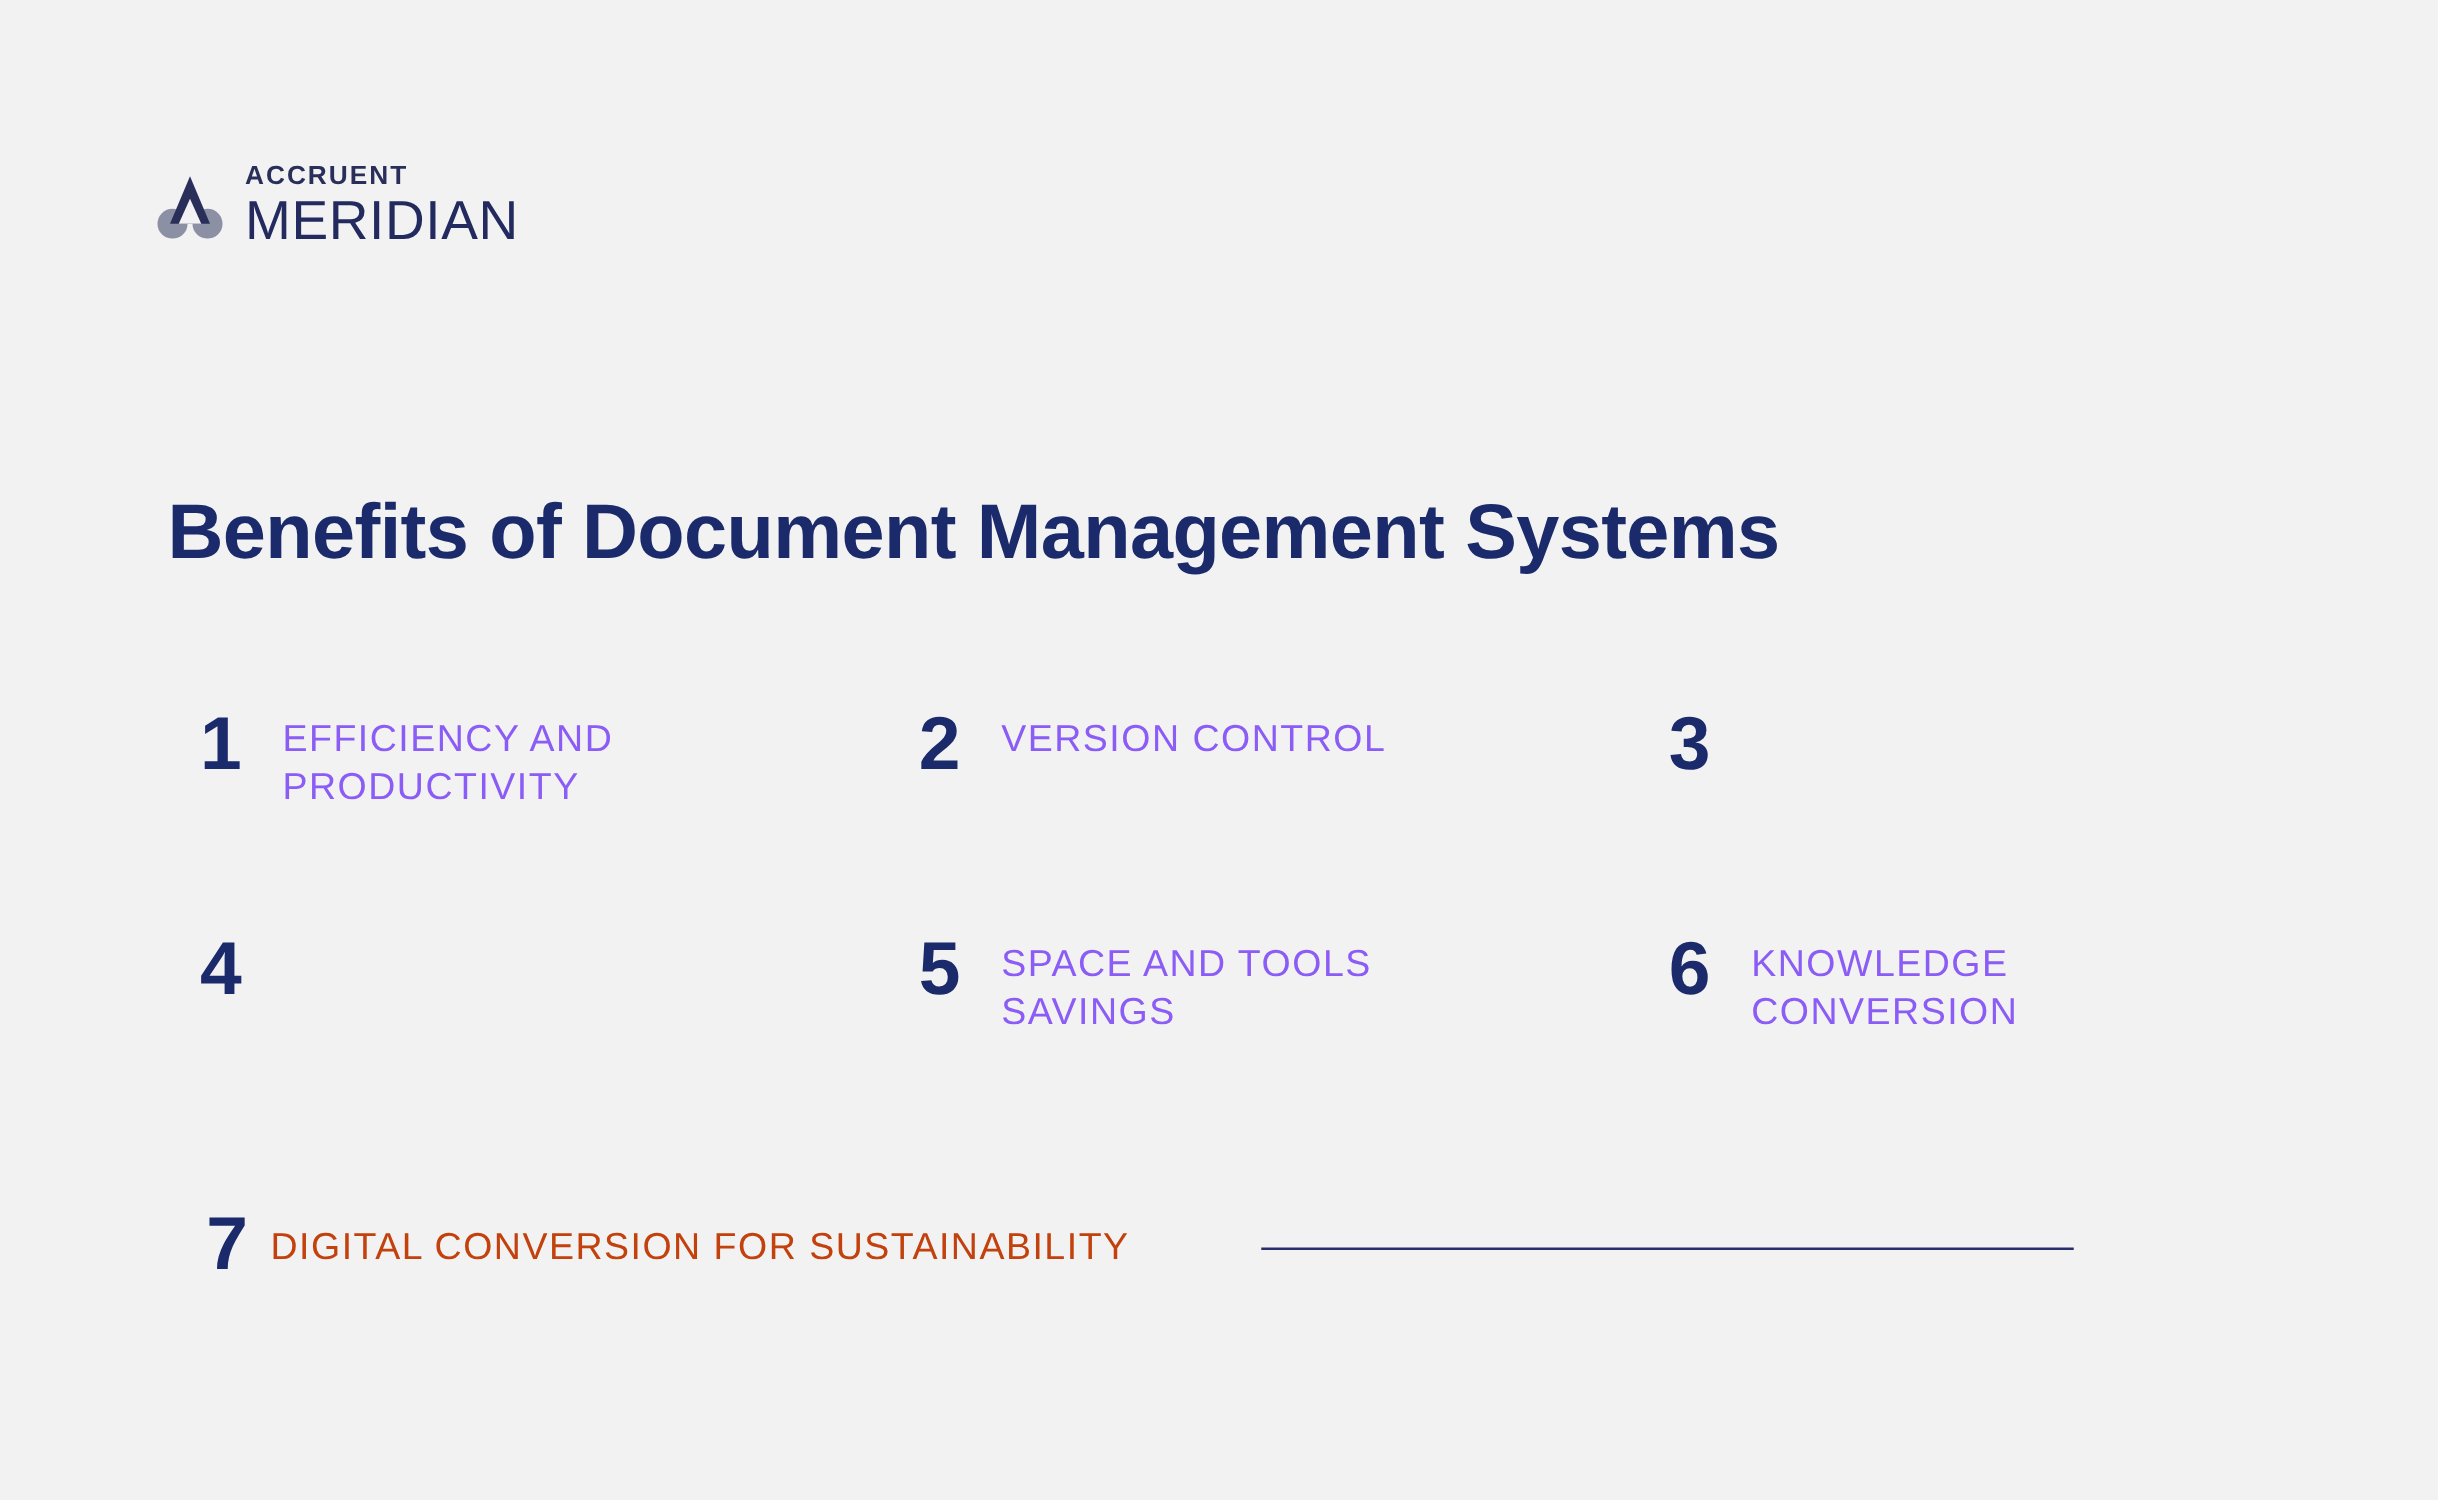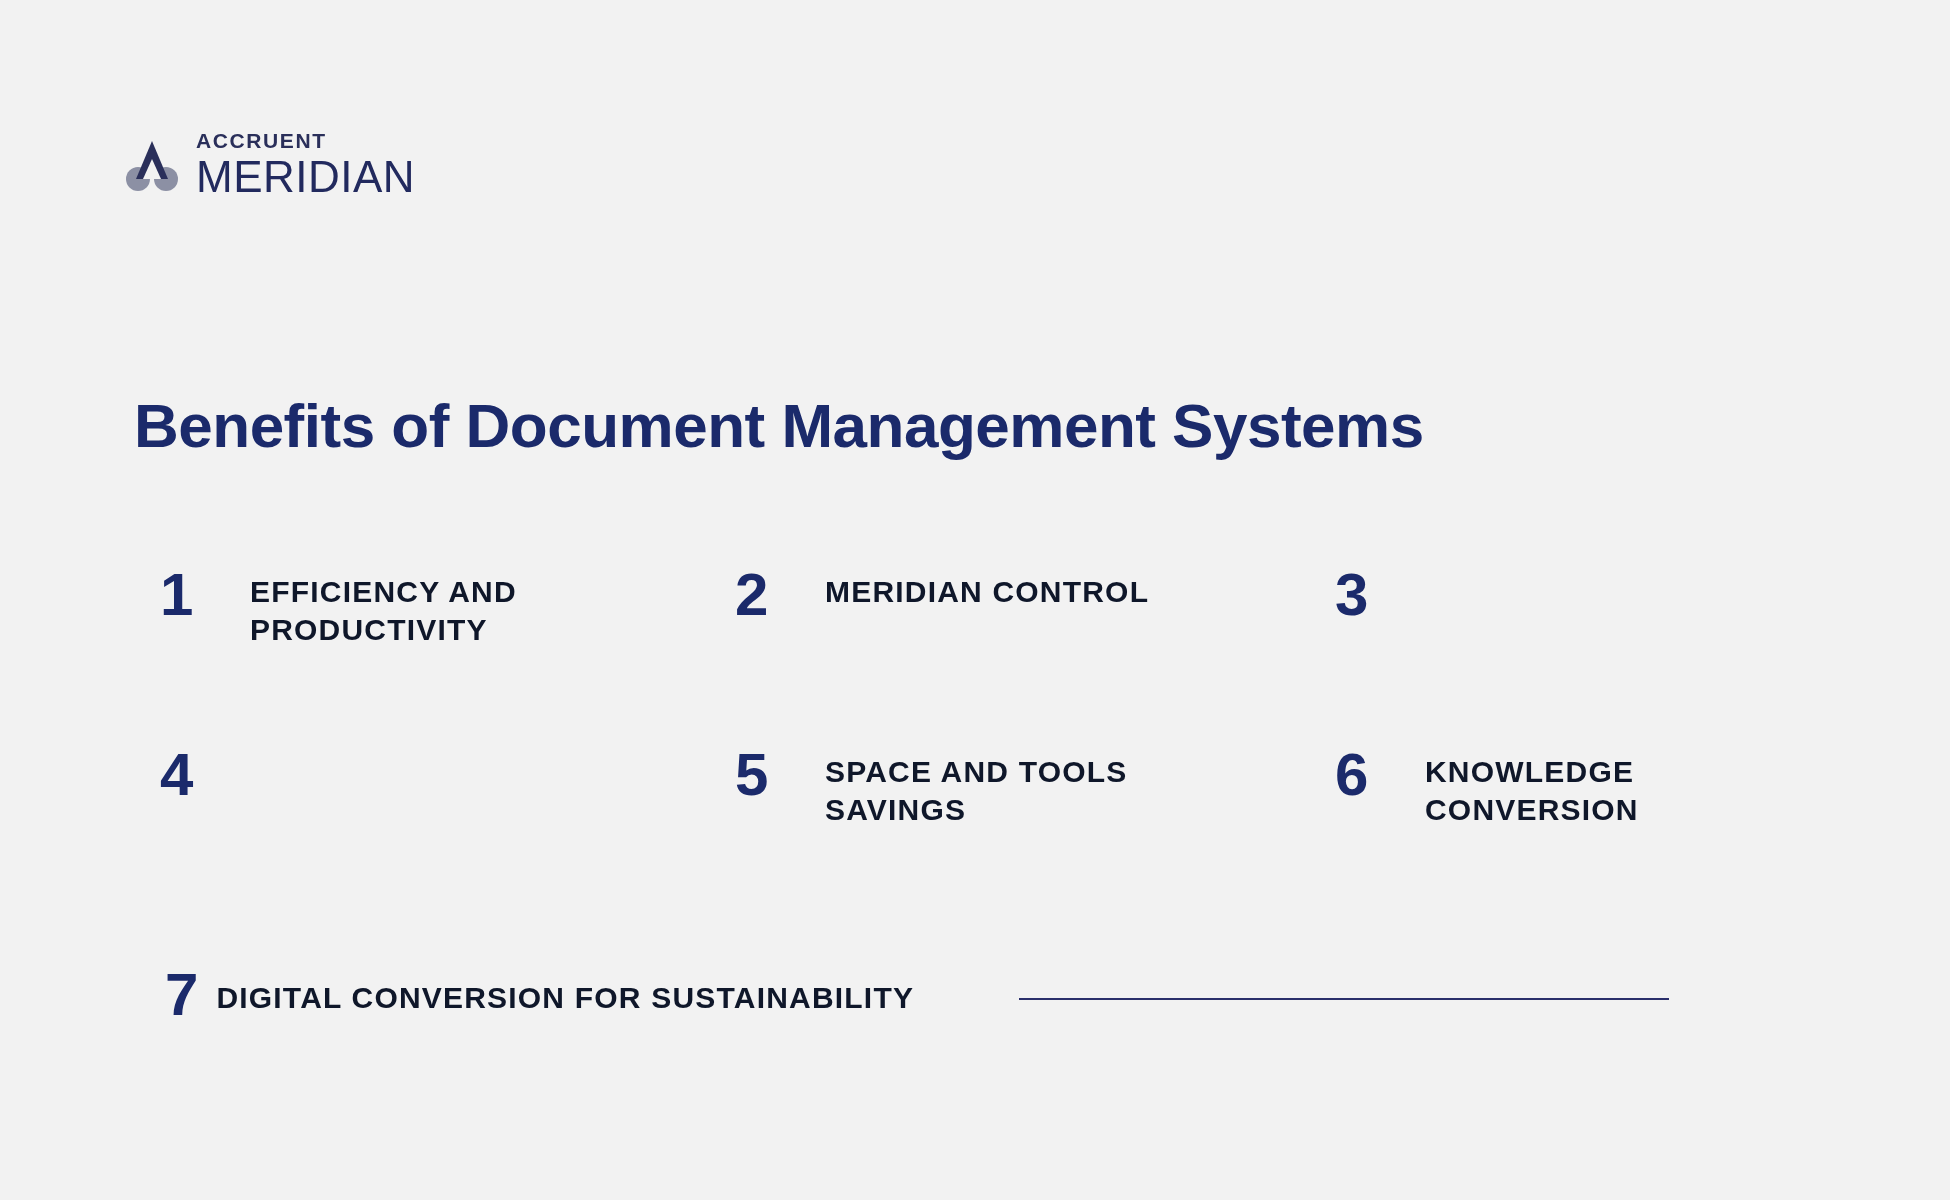--- a/index.html
+++ b/index.html
@@ -88,27 +88,26 @@
   .item-num {
     font-size: 60px;
     font-weight: bold;
     color: #1b2a6b;
     line-height: 1;
     flex: none;
     min-width: 44px;
   }
   .item-label {
     font-size: 30px;
-    font-weight: bold;
-    color: #0f172a;
+    font-weight: normal;
+    color: #8b5cf6;
     letter-spacing: 1.2px;
     line-height: 1.28;
     padding-top: 8px;
     max-width: 330px;
-    margin-left: 24px;
   }
   .item.wide .item-label { max-width: 360px; }
 
   
   .bottom-row {
     position: absolute;
     left: 165px;
     top: 965px;
     display: flex;
     align-items: center;
@@ -117,22 +116,22 @@
   .bottom-num {
     font-size: 60px;
     font-weight: bold;
     color: #1b2a6b;
     line-height: 1;
     flex: none;
     margin-right: 18px;
   }
   .bottom-label {
     font-size: 30px;
-    font-weight: bold;
-    color: #0f172a;
+    font-weight: normal;
+    color: #c2410c;
     letter-spacing: 1.2px;
     white-space: nowrap;
     padding-top: 6px;
   }
   .rule {
     flex: none;
     width: 650px;
     height: 2px;
     background: #2a2f6b;
     margin-left: 105px;
@@ -163,21 +162,21 @@
 
   <div class="grid">
 
     <div class="item">
       <span class="item-num">1</span>
       <span class="item-label">EFFICIENCY AND PRODUCTIVITY</span>
     </div>
 
     <div class="item wide">
       <span class="item-num">2</span>
-      <span class="item-label">MERIDIAN CONTROL</span>
+      <span class="item-label">VERSION CONTROL</span>
     </div>
 
     <div class="item wide">
       <span class="item-num">3</span>
     </div>
 
     <div class="item">
       <span class="item-num">4</span>
     </div>
 

